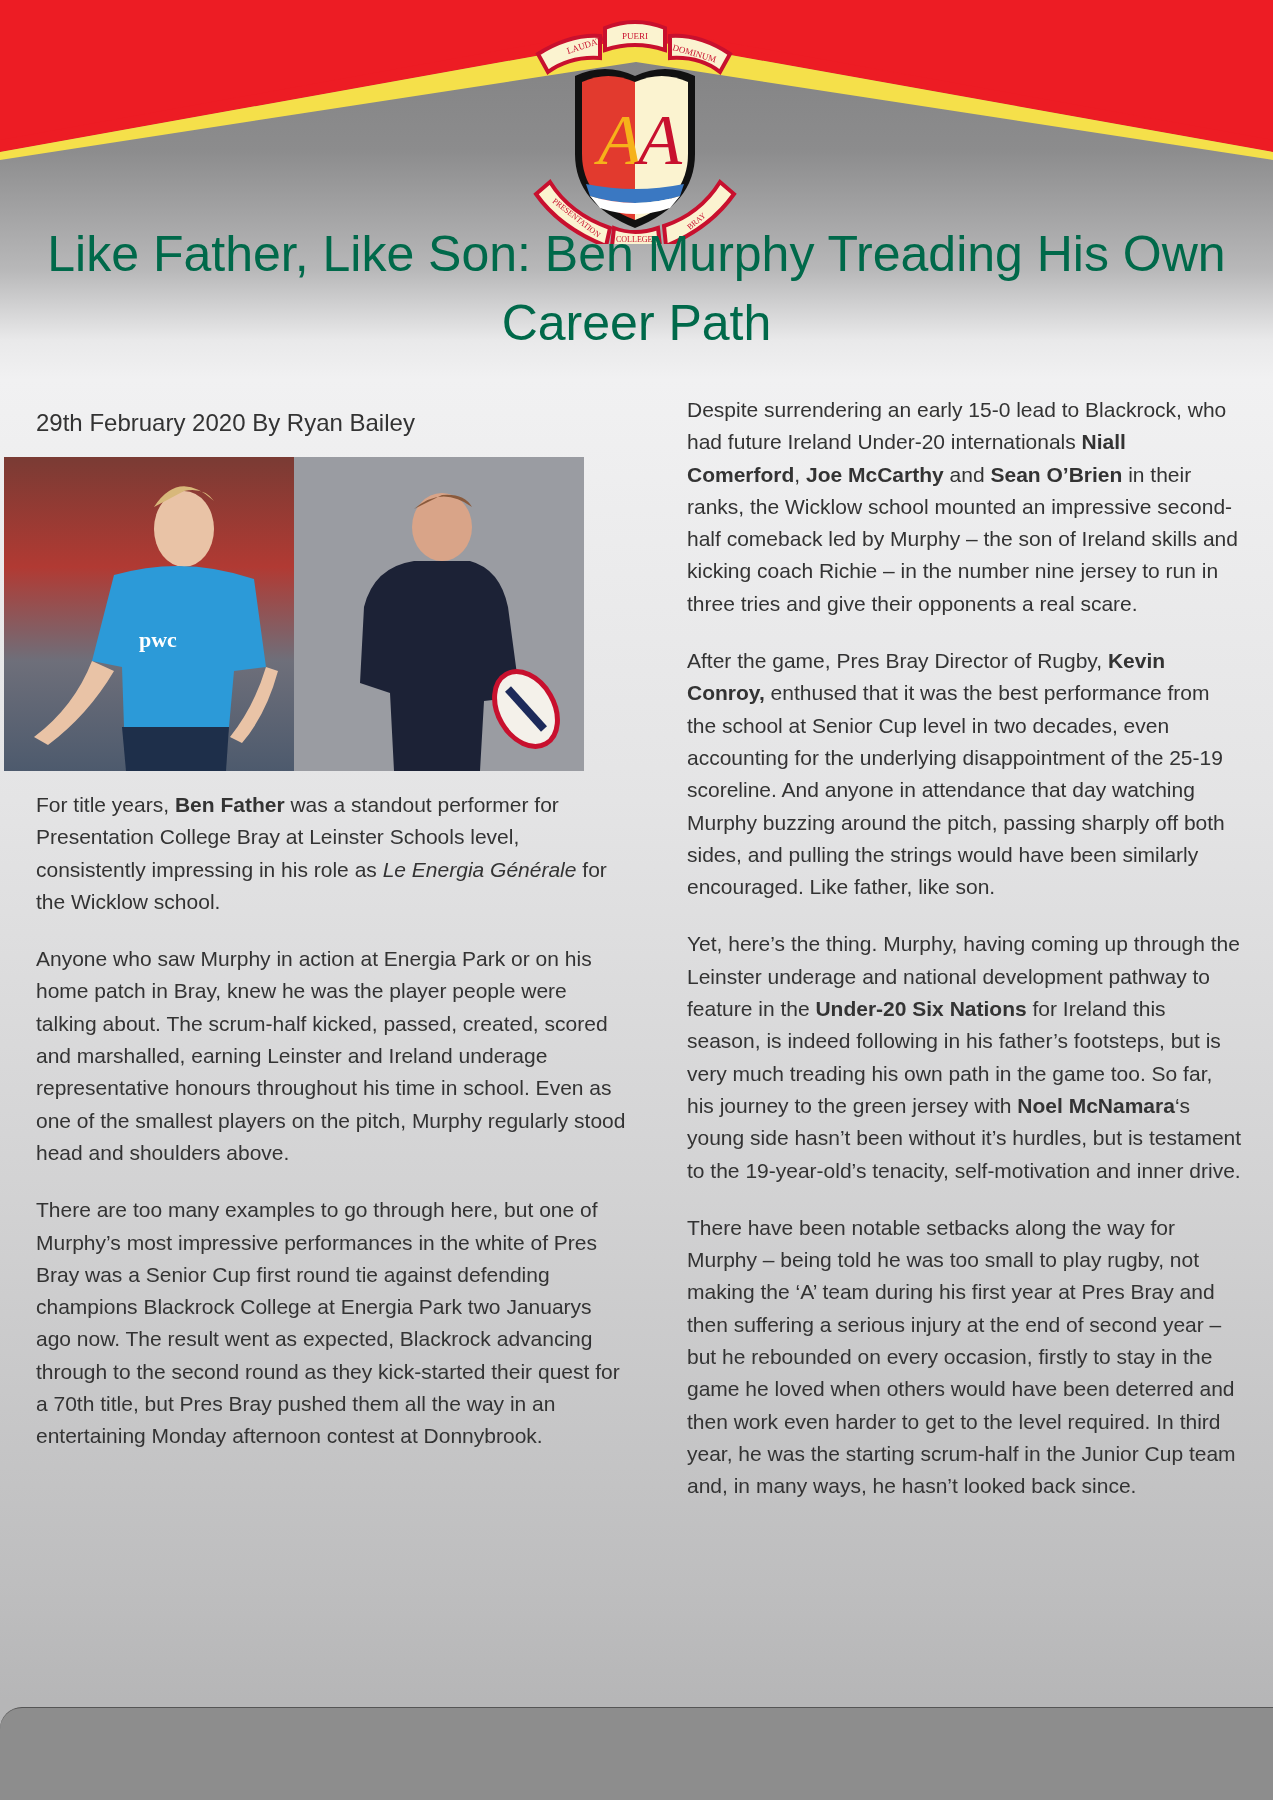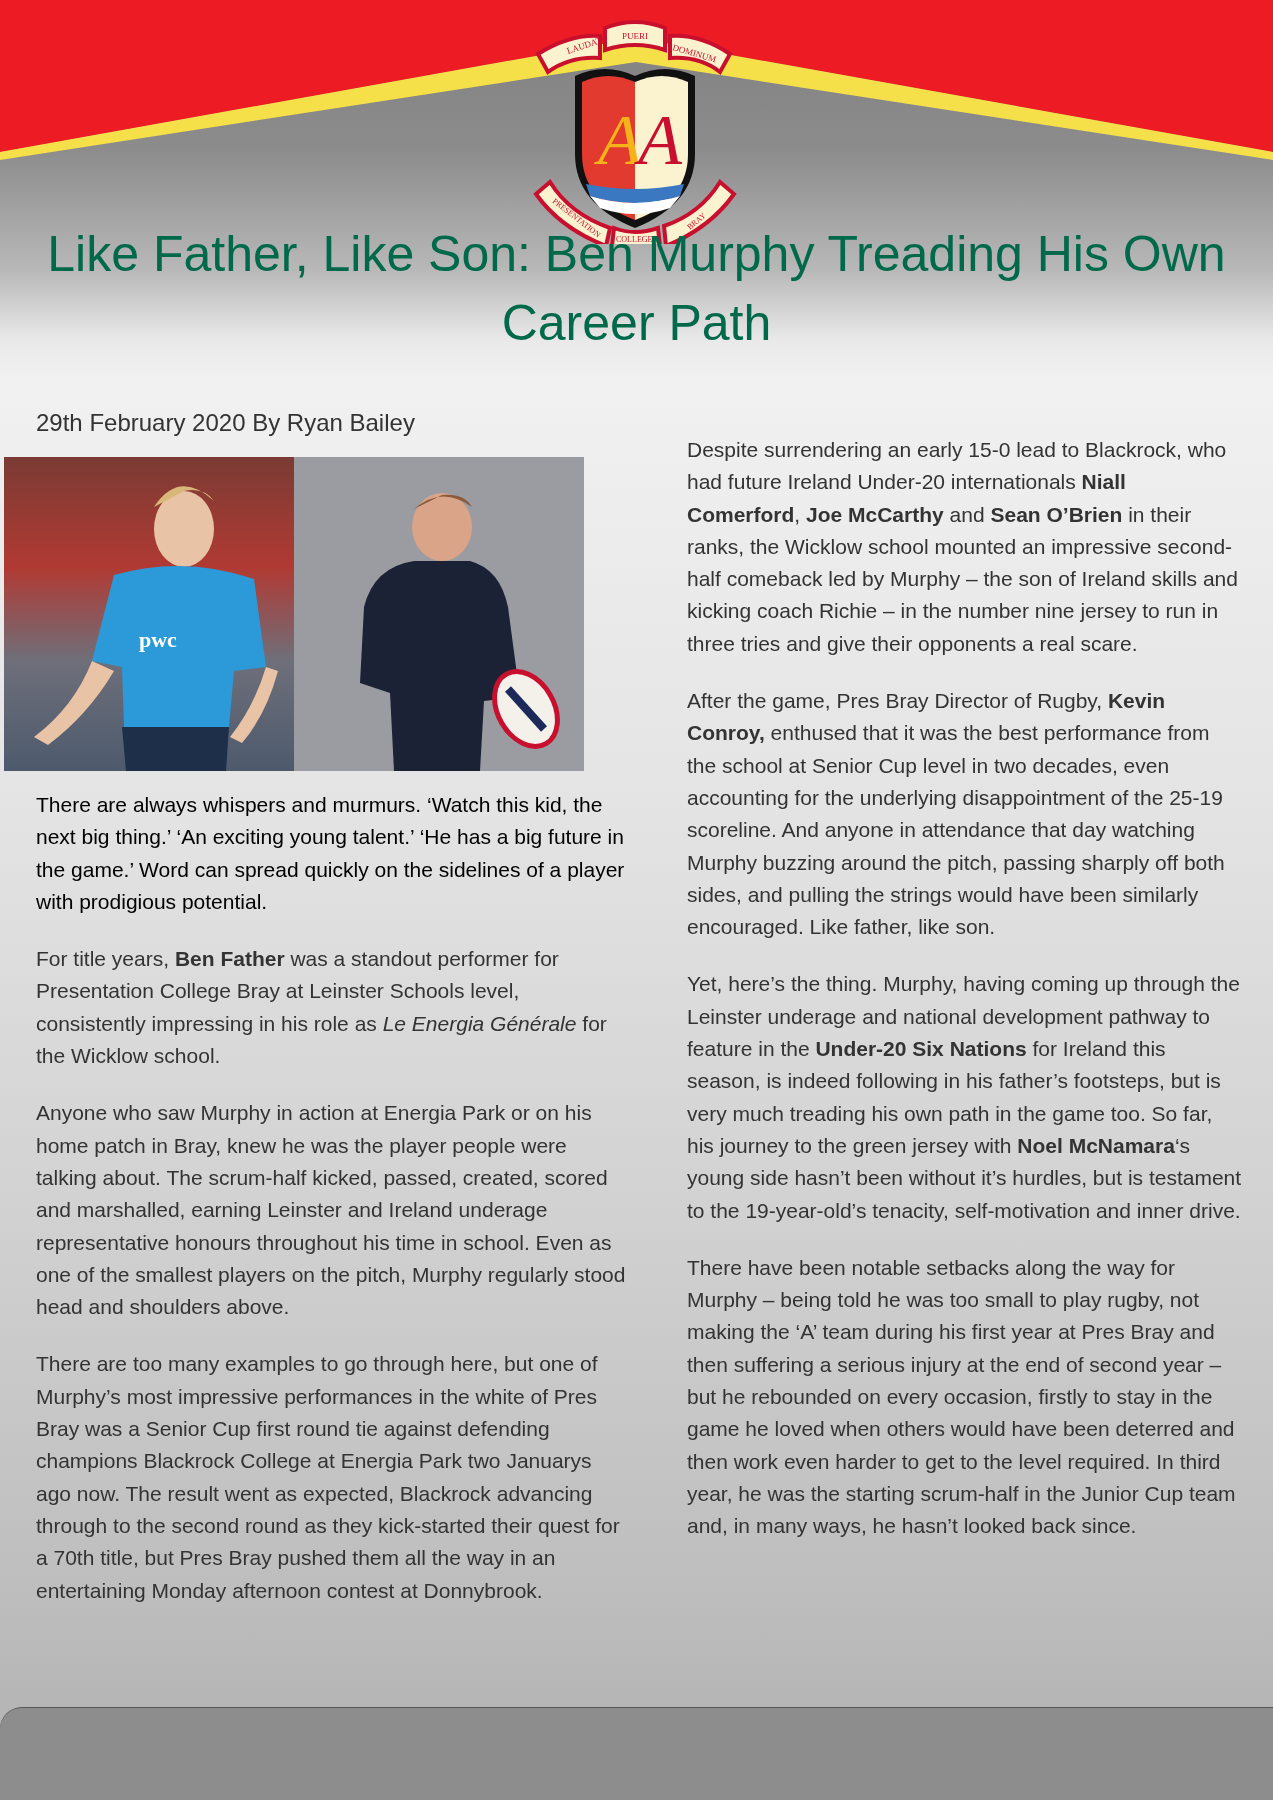--- a/index.html
+++ b/index.html
@@ -11,21 +11,21 @@
       #e4e4e5 800px, #d2d2d3 1200px, #bdbdbe 1600px, #b6b6b7 1700px);
   }
   .banner { position: absolute; left: 0; top: 0; width: 1273px; height: 170px; }
   .crest { position: absolute; left: 530px; top: 14px; width: 210px; height: 230px; }
   .title {
     position: absolute; left: 40px; top: 220px; width: 1193px;
     text-align: center; color: #00694a; font-size: 50px; line-height: 69px;
     font-weight: normal; margin: 0;
   }
   .col-left { position: absolute; left: 36px; top: 408px; width: 590px; }
-  .col-right { position: absolute; left: 687px; top: 394px; width: 556px; margin-top: 40px; }
+  .col-right { position: absolute; left: 687px; top: 394px; width: 556px; }
   .byline { font-size: 24px; color: #333; margin: 0 0 16px 0; line-height: 30px; }
   .photo {
     position: absolute; left: 4px; top: 457px; width: 580px; height: 314px;
     display: flex;
   }
   .photo .half { width: 50%; height: 100%; position: relative; overflow: hidden; }
   .p1 { background: linear-gradient(160deg, #8c3a30 0%, #b8443a 30%, #4e5e6e 60%, #6a7480 100%); }
   .p2 { background: linear-gradient(180deg, #8a8c92 0%, #9b9da3 100%); }
   p.body {
     font-size: 21px; line-height: 32.3px; color: #333;
@@ -71,21 +71,20 @@
   <text x="22" y="188" font-size="8" fill="#c8102e" font-family="Liberation Serif, serif" transform="rotate(38 22 188)">PRESENTATION</text>
   <text x="86" y="228" font-size="8" fill="#c8102e" font-family="Liberation Serif, serif">COLLEGE</text>
   <text x="160" y="216" font-size="8" fill="#c8102e" font-family="Liberation Serif, serif" transform="rotate(-40 160 216)">BRAY</text>
 </svg>
 
 <h1 class="title">Like Father, Like Son: Ben Murphy Treading His Own Career Path</h1>
 
 <div class="col-left">
   <div class="byline">29th February 2020 By Ryan Bailey</div>
   <div class="paras" id="left-paras">
-      <p class="body lead"><span>There are always whispers and murmurs. ‘Watch this kid, the next big thing.’ ‘An exciting young talent.’ ‘He has a big future in the game.’ Word can spread quickly on the sidelines of a player with prodigious potential.</span></p>
       <p class="body"><span>For title years, </span><b>Ben Father</b><span> was a standout performer for Presentation College Bray at Leinster Schools level, consistently impressing in his role as </span><i>Le Energia Générale</i><span> for the Wicklow school.</span></p>
       <p class="body"><span>Anyone who saw Murphy in action at Energia Park or on his home patch in Bray, knew he was the player people were talking about. The scrum-half kicked, passed, created, scored and marshalled, earning Leinster and Ireland underage representative honours throughout his time in school. Even as one of the smallest players on the pitch, Murphy regularly stood head and shoulders above.</span></p>
       <p class="body"><span>There are too many examples to go through here, but one of Murphy’s most impressive performances in the white of Pres Bray was a Senior Cup first round tie against defending champions Blackrock College at Energia Park two Januarys ago now. The result went as expected, Blackrock advancing through to the second round as they kick-started their quest for a 70th title, but Pres Bray pushed them all the way in an entertaining Monday afternoon contest at Donnybrook.</span></p>
     </div>
 </div>
 
 <div class="photo">
   <div class="half p1" title="Ben Murphy in blue Ireland training jersey">
     <svg width="290" height="314" viewBox="0 0 290 314">
       <rect x="0" y="0" width="290" height="314" fill="url(#bgA)"></rect>

